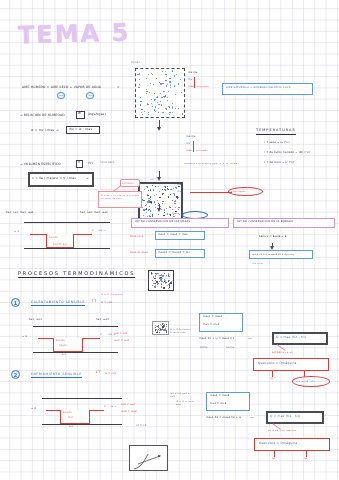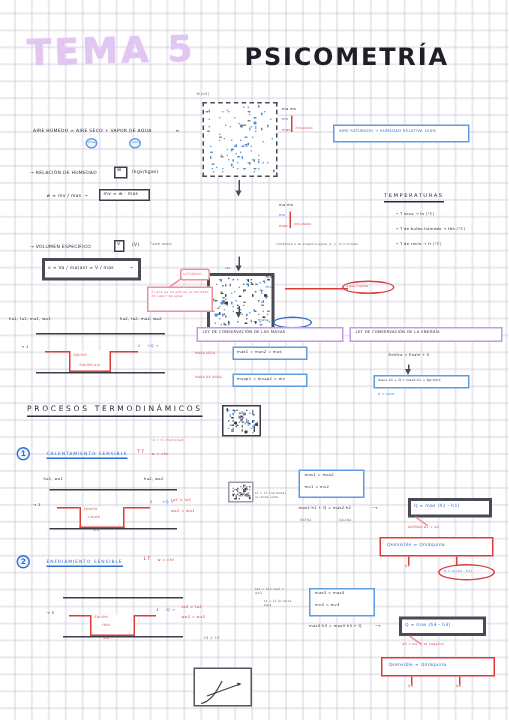--- a/index.html
+++ b/index.html
@@ -103,21 +103,20 @@
   
   .thumb{position:relative;background:#fff;border:1px solid #55555f;box-sizing:border-box;}
   .curve{position:absolute;left:0;top:0;}
 </style>
 </head>
 <body>
 
 <div id="page">
 
   <div class="abs hw" id="tema">TEMA 5</div>
-  <div class="abs hw" id="psico">PSICOMETRÍA</div>
 
   <div class="abs hw t3" style="left:22px;top:86px;">AIRE HÚMEDO = AIRE SECO + VAPOR DE AGUA</div>
   <div class="abs ucirc" style="left:57px;top:92px;width:8px;height:7px;"></div>
   <div class="abs hw t2 blue" style="left:57px;top:94px;width:9px;text-align:center;">(ma)</div>
   <div class="abs ucirc" style="left:86px;top:92px;width:8px;height:7px;"></div>
   <div class="abs hw t2 blue" style="left:86px;top:94px;width:9px;text-align:center;">(mv)</div>
   <div class="abs hw t3" style="left:117px;top:86px;">=</div>
 
   <div class="abs hw t3" style="left:20px;top:114px;">→ RELACIÓN DE HUMEDAD</div>
   <div class="abs bx box-dark" style="left:76px;top:111px;width:9px;height:8px;"></div>

